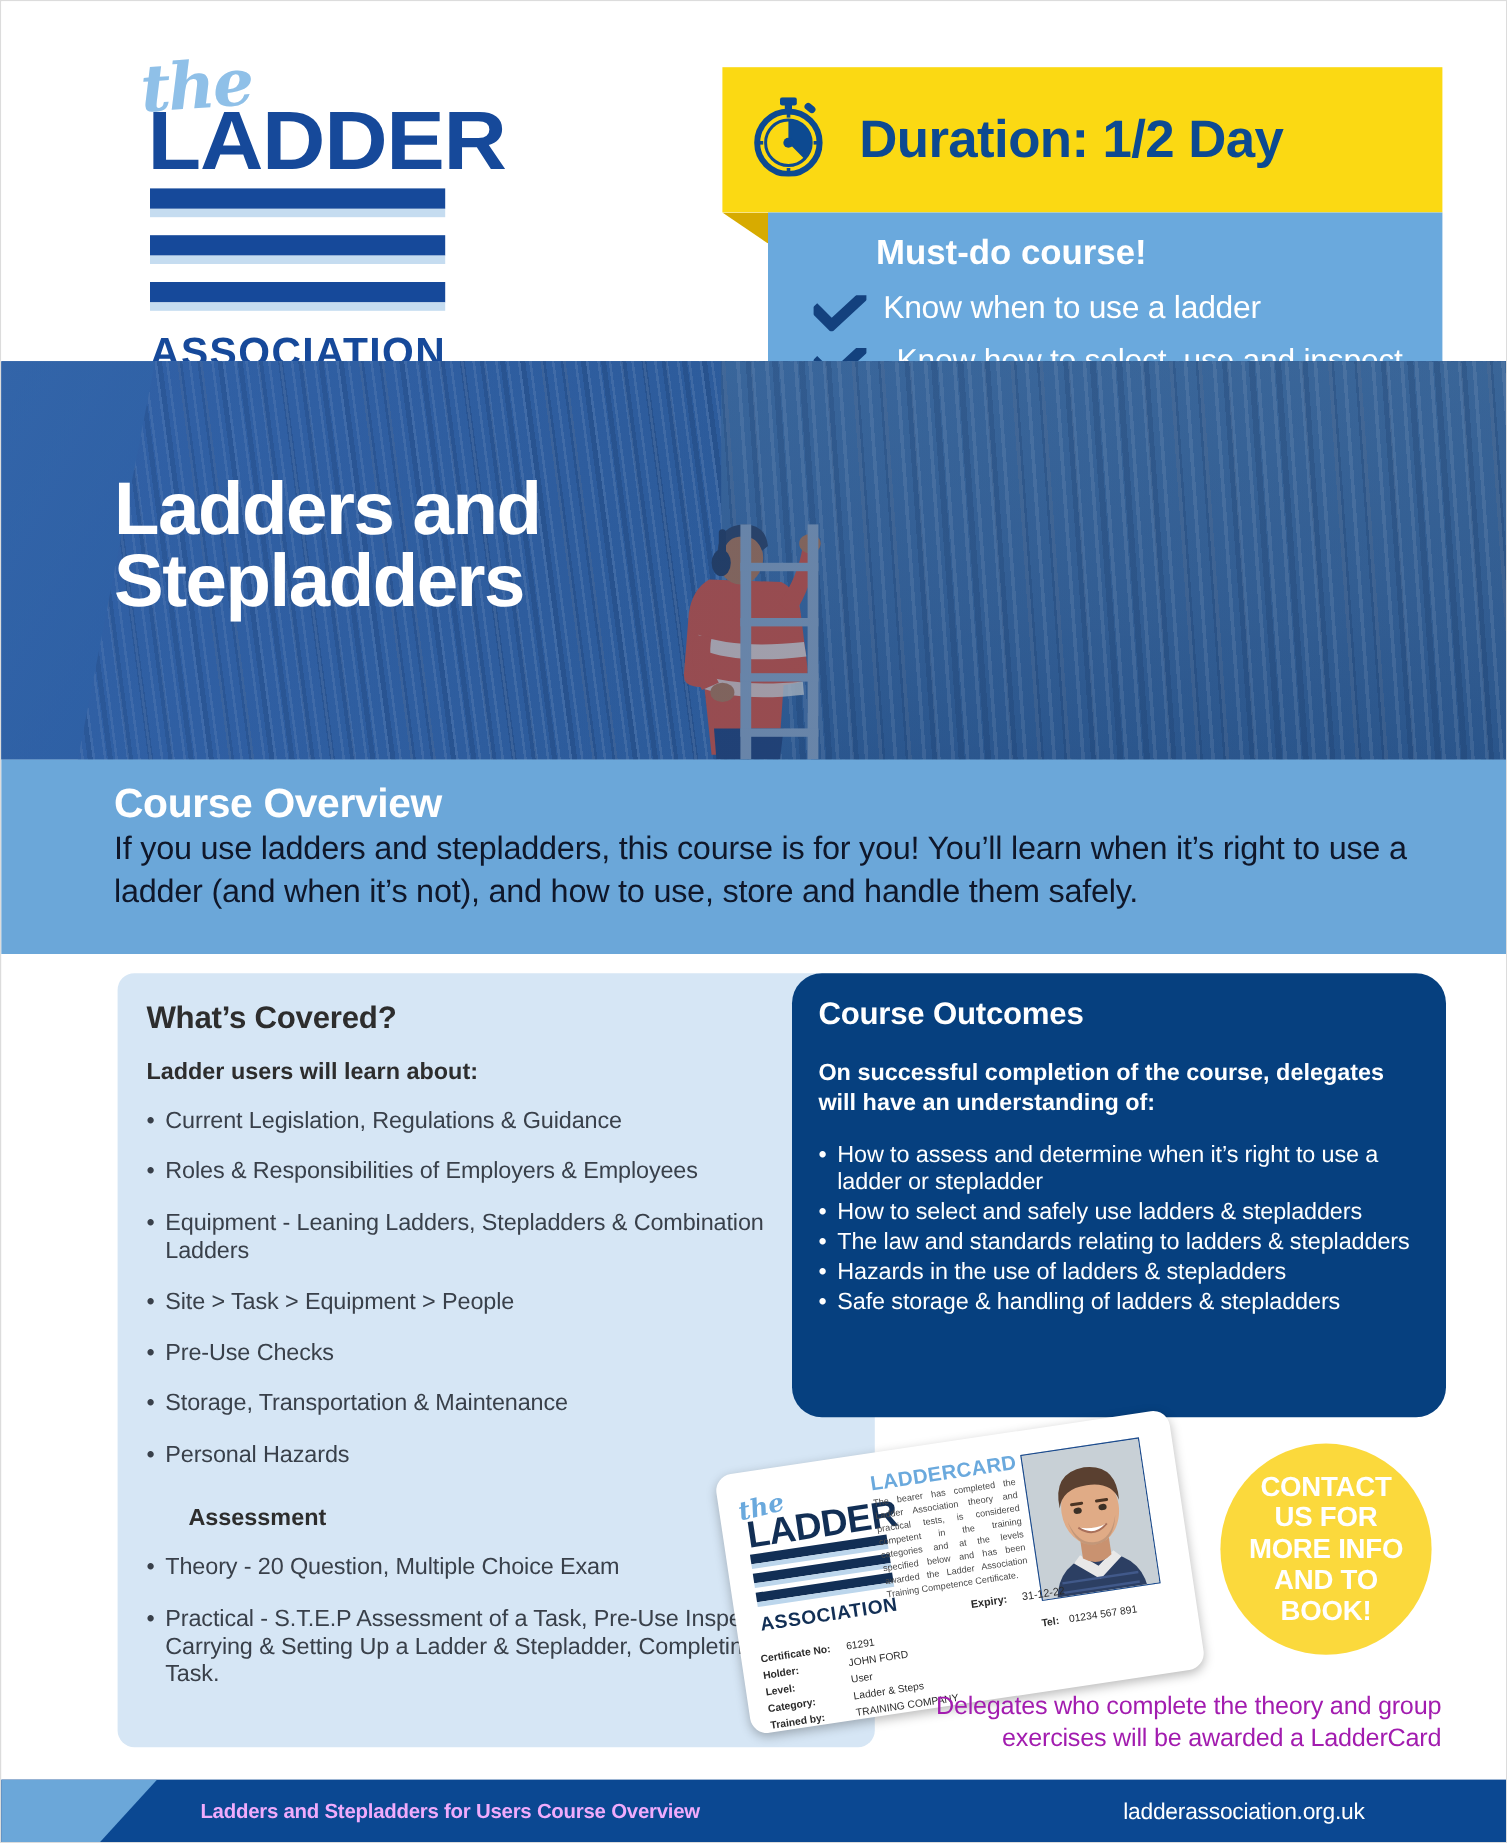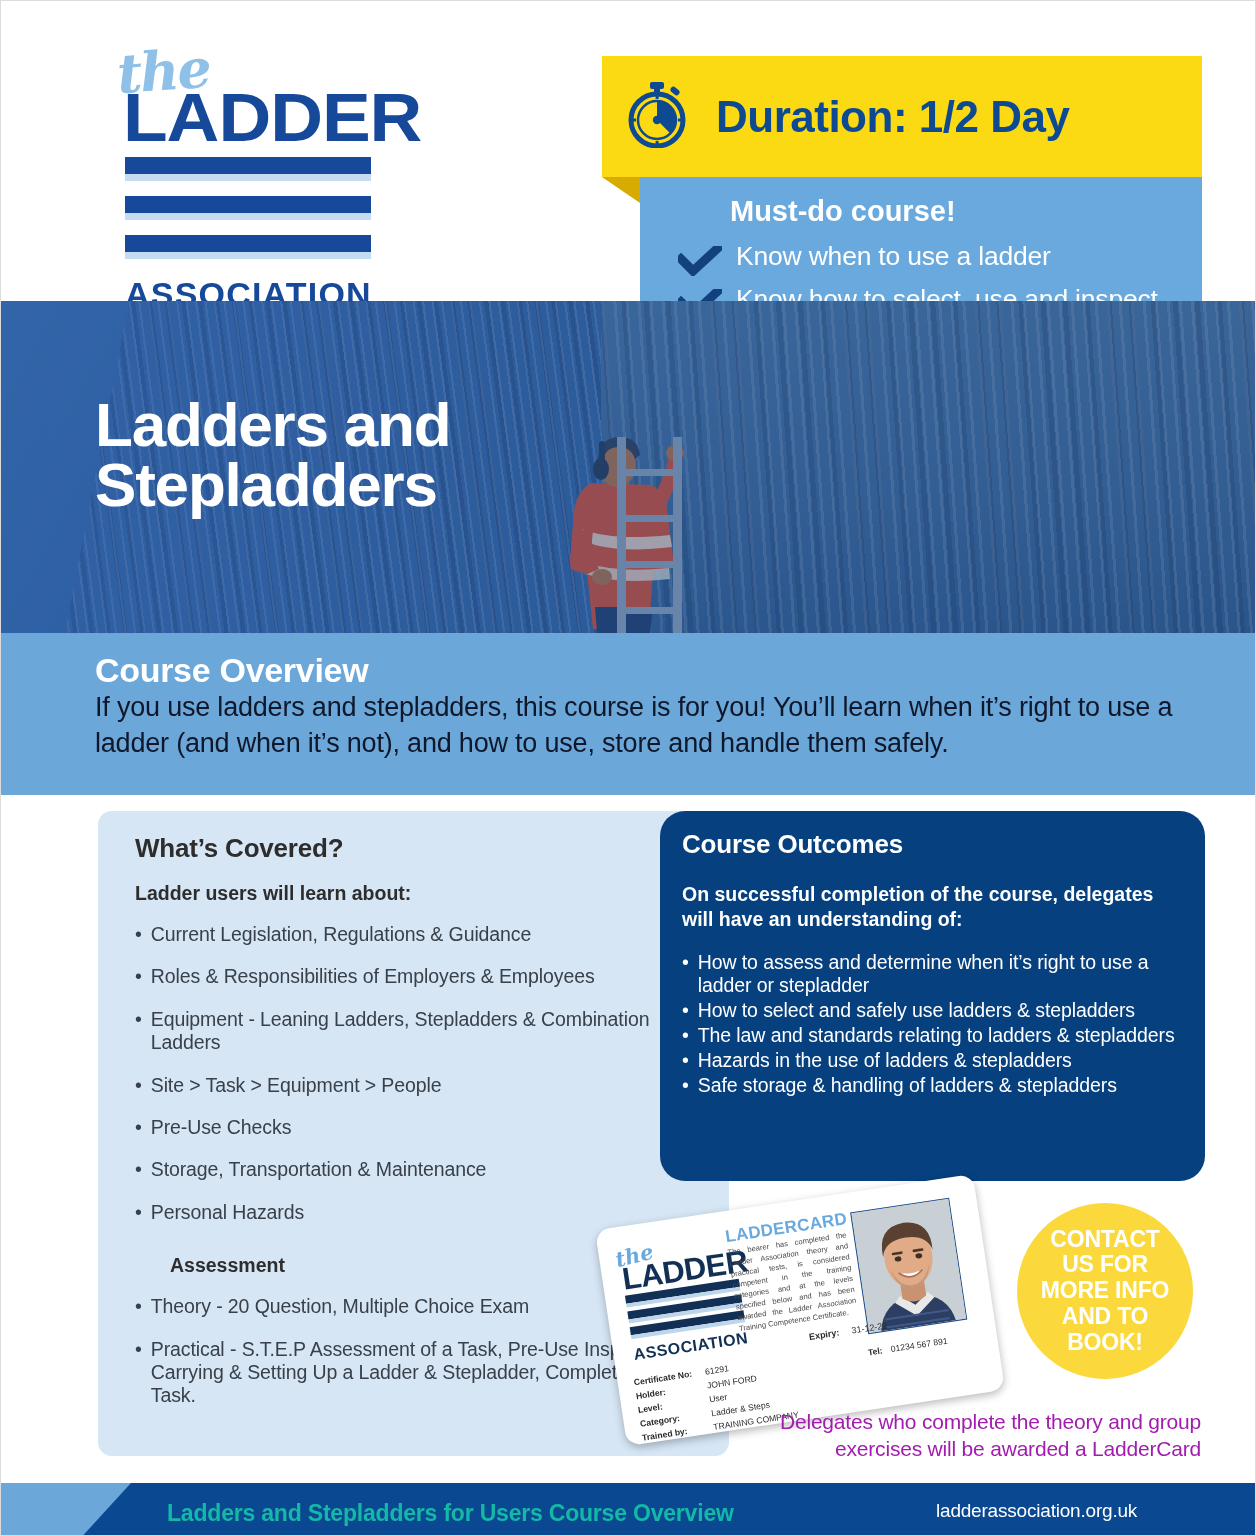--- a/index.html
+++ b/index.html
@@ -78,20 +78,21 @@
     padding: 18px 22px 10px 38px;
   }
   .mustdo-title {
     font-size: 29px; font-weight: 700; color: #ffffff;
     margin-left: 52px; margin-bottom: 14px;
   }
   .mustdo-list { list-style: none; }
   .mustdo-item {
     display: flex; align-items: flex-start;
     margin-bottom: 5px;
+    text-align: center;
   }
   .check { flex: 0 0 auto; margin-right: 14px; margin-top: 4px; }
   .mustdo-item-text {
     font-size: 26.5px; color: #ffffff; line-height: 1.08;
     letter-spacing: -0.2px;
   }
 
   
   .hero {
     position: absolute; left: 0; top: 300px;
@@ -160,21 +161,21 @@
     font-size: 27px; color: #0f172a; line-height: 1.33;
     letter-spacing: -0.2px; max-width: 1110px;
   }
 
   
   .col-left {
     position: absolute; left: 97px; top: 810px;
     width: 631px; height: 645px;
     background: #d6e6f5;
     border-radius: 14px;
-    padding: 22px 26px 20px 37px;
+    padding: 22px 26px 20px 24px;
   }
   .covered-title {
     font-size: 26px; font-weight: 700; color: #2d2d2d;
     margin-bottom: 18px; letter-spacing: -0.2px;
   }
   .covered-sub {
     font-size: 19.5px; font-weight: 700; color: #2d2d2d;
     margin-bottom: 18px;
   }
   .lb-list { list-style: none; }
@@ -301,21 +302,21 @@
     background: #0b4892;
   }
   .footer-wedge {
     position: absolute; left: 0; top: 0;
     width: 130px; height: 54px;
     background: #6ba7d9;
     clip-path: polygon(0 0, 100% 0, 62% 100%, 0 100%);
   }
   .footer-title {
     position: absolute; left: 166px; top: 17px;
-    font-size: 23px; font-weight: 700; color: #14b8a6;
+    font-size: 17px; font-weight: 700; color: #f0abfc;
     letter-spacing: -0.2px;
   }
   .footer-url {
     position: absolute; left: 935px; top: 17px;
     font-size: 19px; color: #ffffff; letter-spacing: -0.2px;
   }
 </style>
 </head>
 <body>
 

